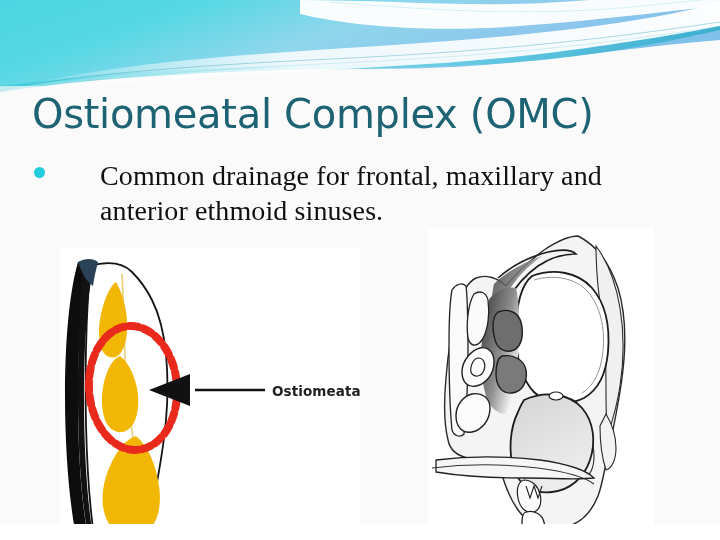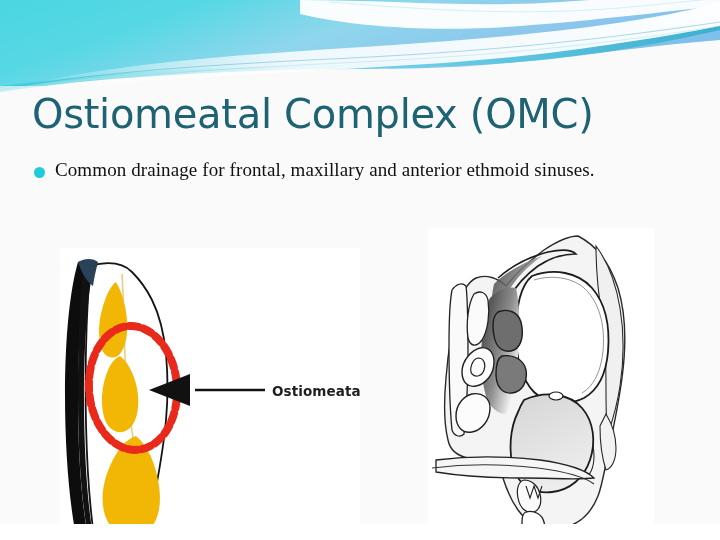--- a/index.html
+++ b/index.html
@@ -57,24 +57,25 @@
   .bullet-dot {
     flex: 0 0 auto;
     width: 11px;
     height: 11px;
     border-radius: 50%;
     background: #22cbd9;
     margin-top: 9px;
   }
   .bullet-text {
     font-family: "Liberation Serif", "DejaVu Serif", serif;
-    font-size: 19px;
+    font-size: 28px;
     line-height: 1.26;
     color: #101010;
     letter-spacing: 0.1px;
+    margin-left: 45px;
   }
 
   
   .fig-left {
     position: absolute;
     left: 60px;
     top: 248px;
     width: 300px;
     height: 292px;
     background: #ffffff;

